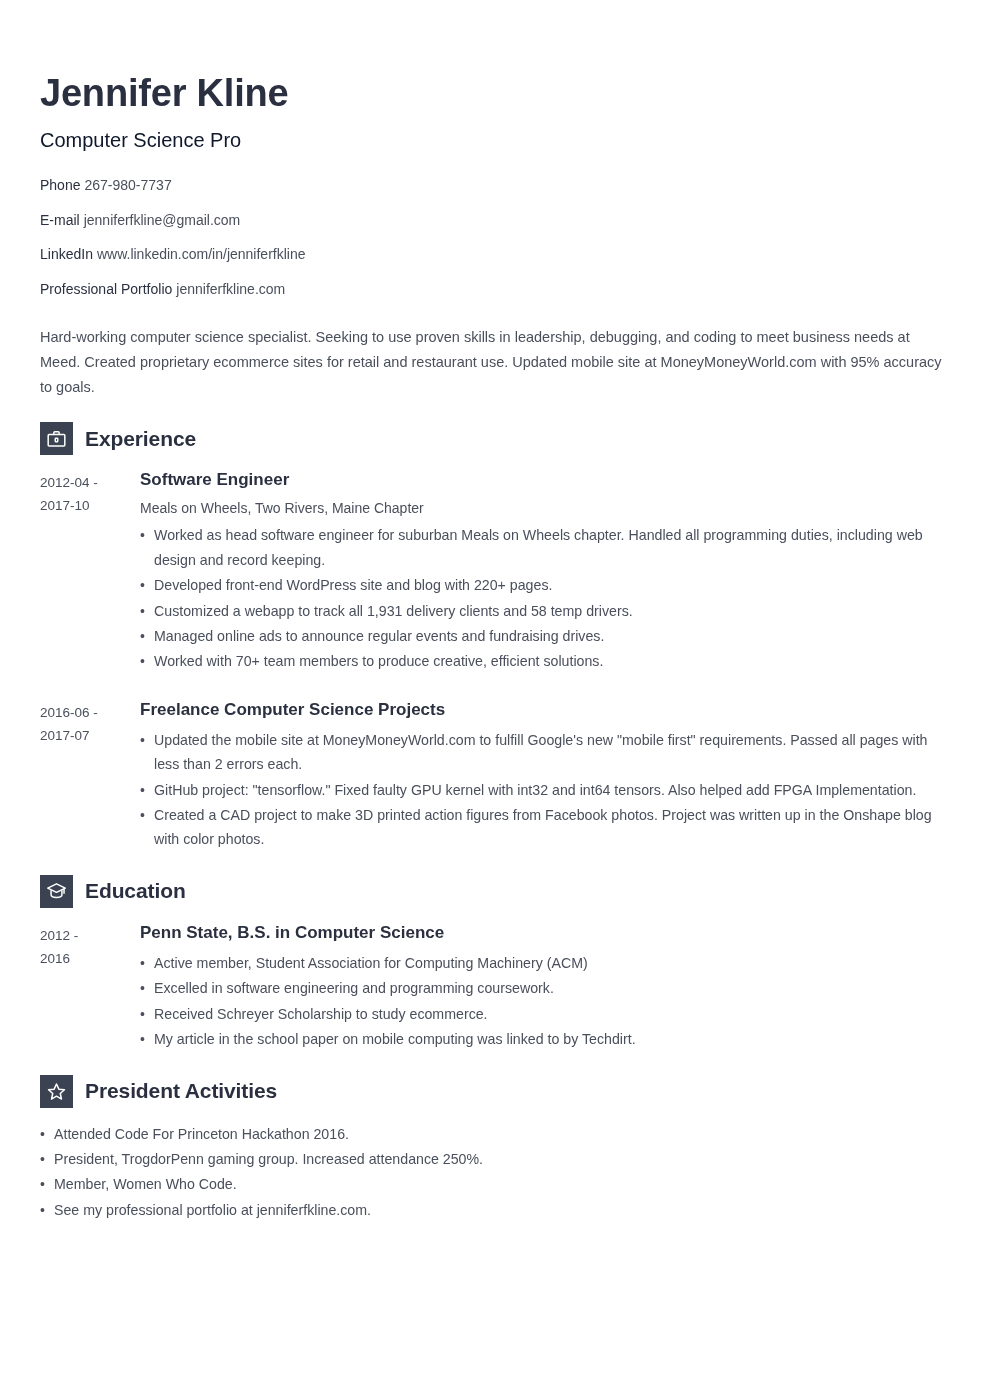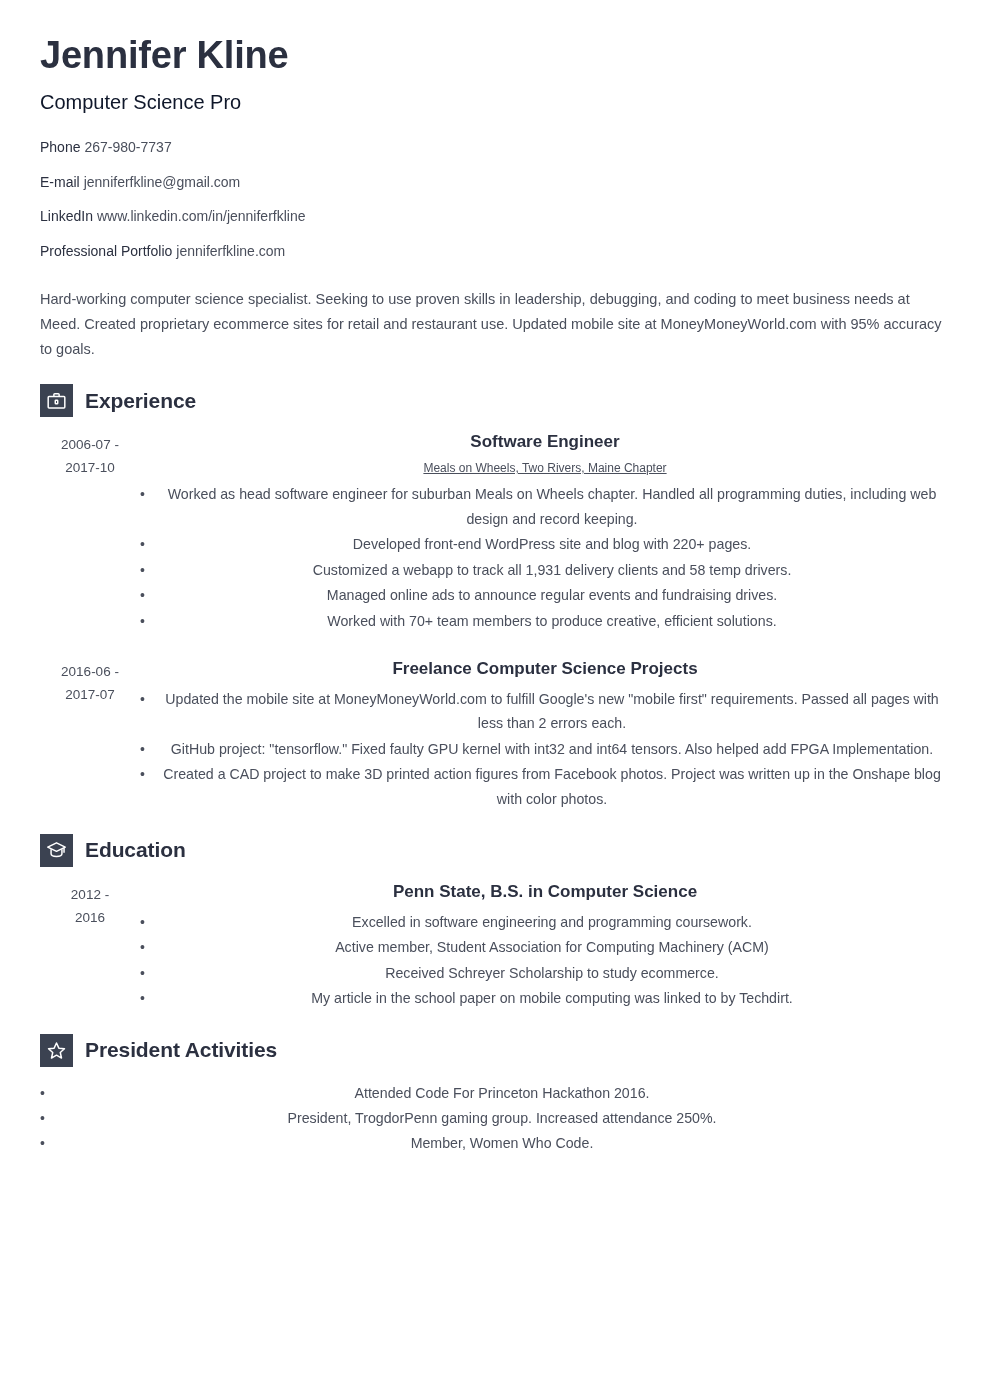--- a/index.html
+++ b/index.html
@@ -11,22 +11,23 @@
   body {
     width: 990px;
     height: 1400px;
     font-family: "Liberation Sans", sans-serif;
     color: #3f4450;
     overflow: hidden;
   }
   .page {
     width: 990px;
     height: 1013px;
-    padding: 34px 40px 0 40px;
+    padding: 52px 40px 0 40px;
     background: #ffffff;
+    margin-top: 20px;
   }
 
   
   .name {
     font-size: 38px;
     font-weight: bold;
     color: #2b3040;
     letter-spacing: -0.2px;
     line-height: 1.15;
     margin: 0 0 12px 0;
@@ -64,21 +65,20 @@
     font-size: 14.5px;
     line-height: 1.72;
     color: #4a4f5c;
     margin: 0 0 22px 0;
     max-width: 910px;
   }
 
   
   .section {
     margin-bottom: 4px;
-    text-align: center;
   }
   .section-head {
     display: flex;
     align-items: center;
     margin-bottom: 14px;
   }
   .section-icon {
     width: 33px;
     height: 33px;
     background: #3b4251;
@@ -115,25 +115,24 @@
     min-width: 0;
   }
   .entry-title {
     font-size: 17px;
     font-weight: bold;
     color: #2b3040;
     line-height: 1.35;
     margin-bottom: 6px;
   }
   .entry-org {
-    font-size: 12px;
+    font-size: 14px;
     color: #4a4f5c;
     line-height: 1.45;
     margin-bottom: 5px;
-    text-decoration: underline;
   }
   ul.bullets {
     list-style: none;
     margin: 0;
     padding: 0;
   }
   ul.bullets li {
     position: relative;
     padding-left: 14px;
     font-size: 14.2px;
@@ -189,21 +188,21 @@
           <rect x="2.5" y="7.5" width="19" height="13" rx="1"></rect>
           <path d="M9 7.5V5.2a1 1 0 0 1 1-1h4a1 1 0 0 1 1 1v2.3"></path>
           <rect x="10.6" y="11.6" width="2.8" height="4.2" rx="0.8"></rect>
         </svg>
       </span>
       <span class="section-title">Experience</span>
     </div>
 
     <div class="entry">
       <div class="entry-dates">
-        <div>2006-07 -</div>
+        <div>2012-04 -</div>
         <div>2017-10</div>
       </div>
       <div class="entry-body">
         <div class="entry-title">Software Engineer</div>
         <div class="entry-org">Meals on Wheels, Two Rivers, Maine Chapter</div>
         <ul class="bullets">
           <li>Worked as head software engineer for suburban Meals on Wheels chapter. Handled all programming duties, including web design and record keeping.</li>
           <li>Developed front-end WordPress site and blog with 220+ pages.</li>
           <li>Customized a webapp to track all 1,931 delivery clients and 58 temp drivers.</li>
           <li>Managed online ads to announce regular events and fundraising drives.</li>
@@ -245,22 +244,22 @@
     </div>
 
     <div class="entry">
       <div class="entry-dates">
         <div>2012 -</div>
         <div>2016</div>
       </div>
       <div class="entry-body">
         <div class="entry-title">Penn State, B.S. in Computer Science</div>
         <ul class="bullets">
+          <li>Active member, Student Association for Computing Machinery (ACM)</li>
           <li>Excelled in software engineering and programming coursework.</li>
-          <li>Active member, Student Association for Computing Machinery (ACM)</li>
           <li>Received Schreyer Scholarship to study ecommerce.</li>
           <li>My article in the school paper on mobile computing was linked to by Techdirt.</li>
         </ul>
       </div>
     </div>
   </div>
 
   <div class="spacer-md"></div>
 
   <div class="section">
@@ -270,16 +269,17 @@
           <path d="M12 3.4l2.7 5.9 6.4.7-4.8 4.3 1.4 6.3L12 17.4l-5.7 3.2 1.4-6.3-4.8-4.3 6.4-.7z"></path>
         </svg>
       </span>
       <span class="section-title">President Activities</span>
     </div>
 
     <ul class="bullets bullets-only">
       <li>Attended Code For Princeton Hackathon 2016.</li>
       <li>President, TrogdorPenn gaming group. Increased attendance 250%.</li>
       <li>Member, Women Who Code.</li>
+      <li>See my professional portfolio at jenniferfkline.com.</li>
     </ul>
   </div>
 
 </div>
 
 </body></html>

